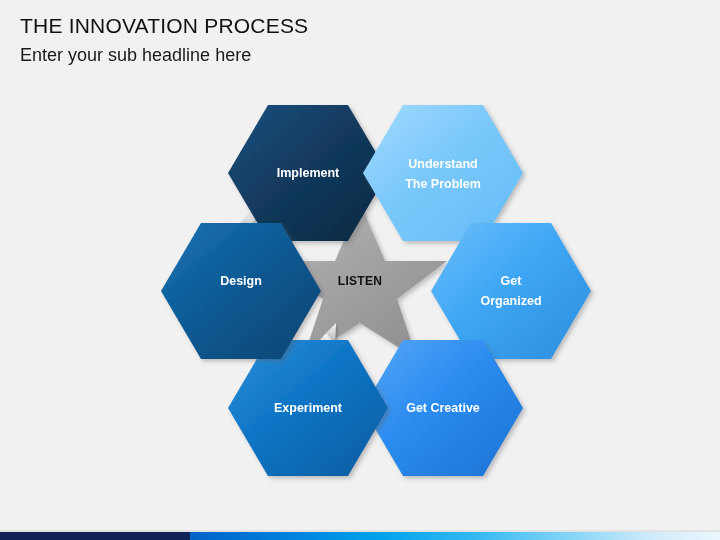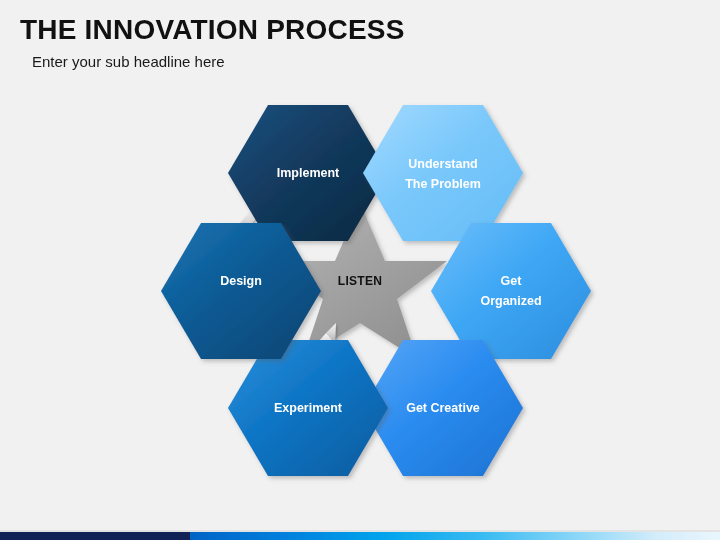--- a/index.html
+++ b/index.html
@@ -23,33 +23,33 @@
   }
 
   
   #header {
     position: absolute;
     left: 20px;
     top: 14px;
     width: 660px;
   }
   #title {
-    font-size: 28px;
-    font-weight: bold;
+    font-size: 21px;
+    font-weight: normal;
     color: #111111;
     letter-spacing: 0.2px;
     line-height: 1.15;
     margin: 0;
     white-space: nowrap;
   }
   #subtitle {
-    font-size: 15px;
+    font-size: 18px;
     font-weight: normal;
     color: #1a1a1a;
-    margin: 7px 0 0 12px;
+    margin: 7px 0 0 0;
     line-height: 1.15;
     white-space: nowrap;
   }
 
   
   #diagram {
     position: absolute;
     left: 0;
     top: 95px;
     width: 720px;

